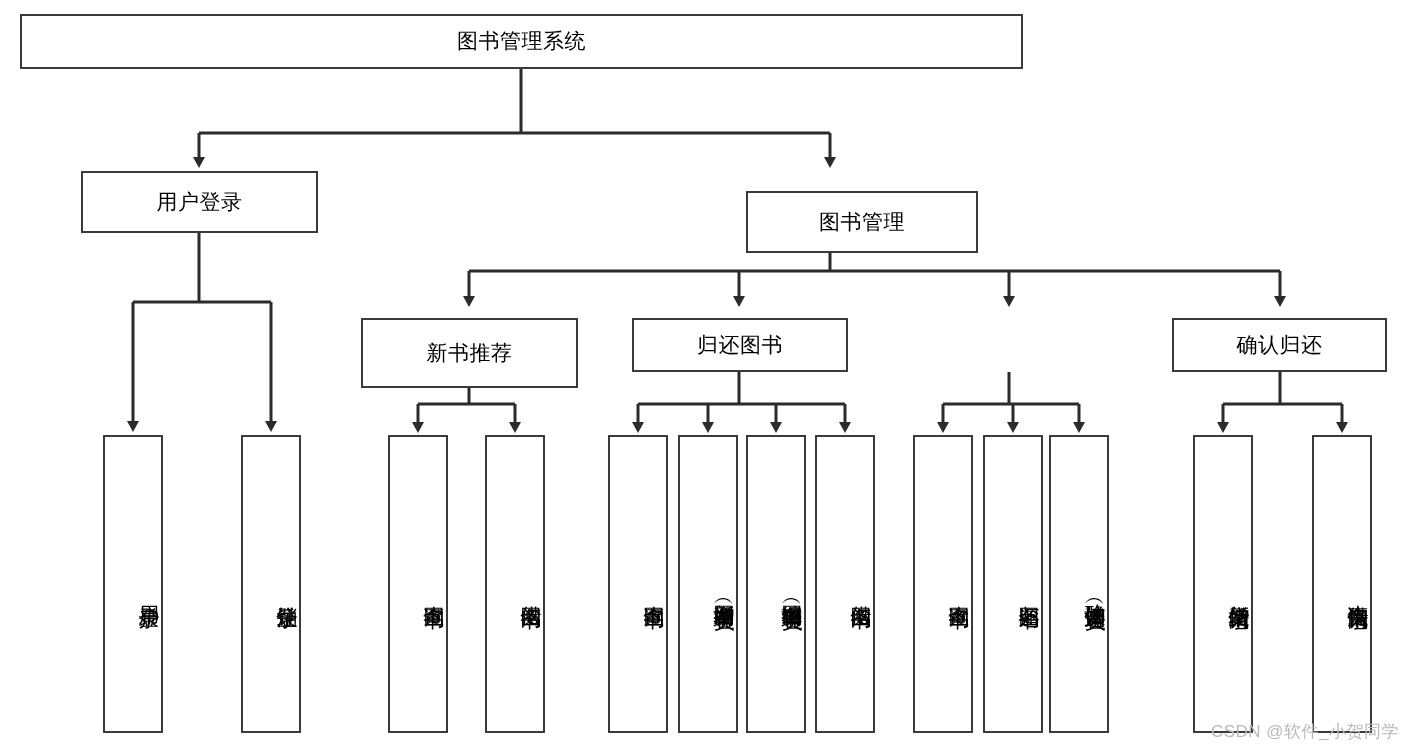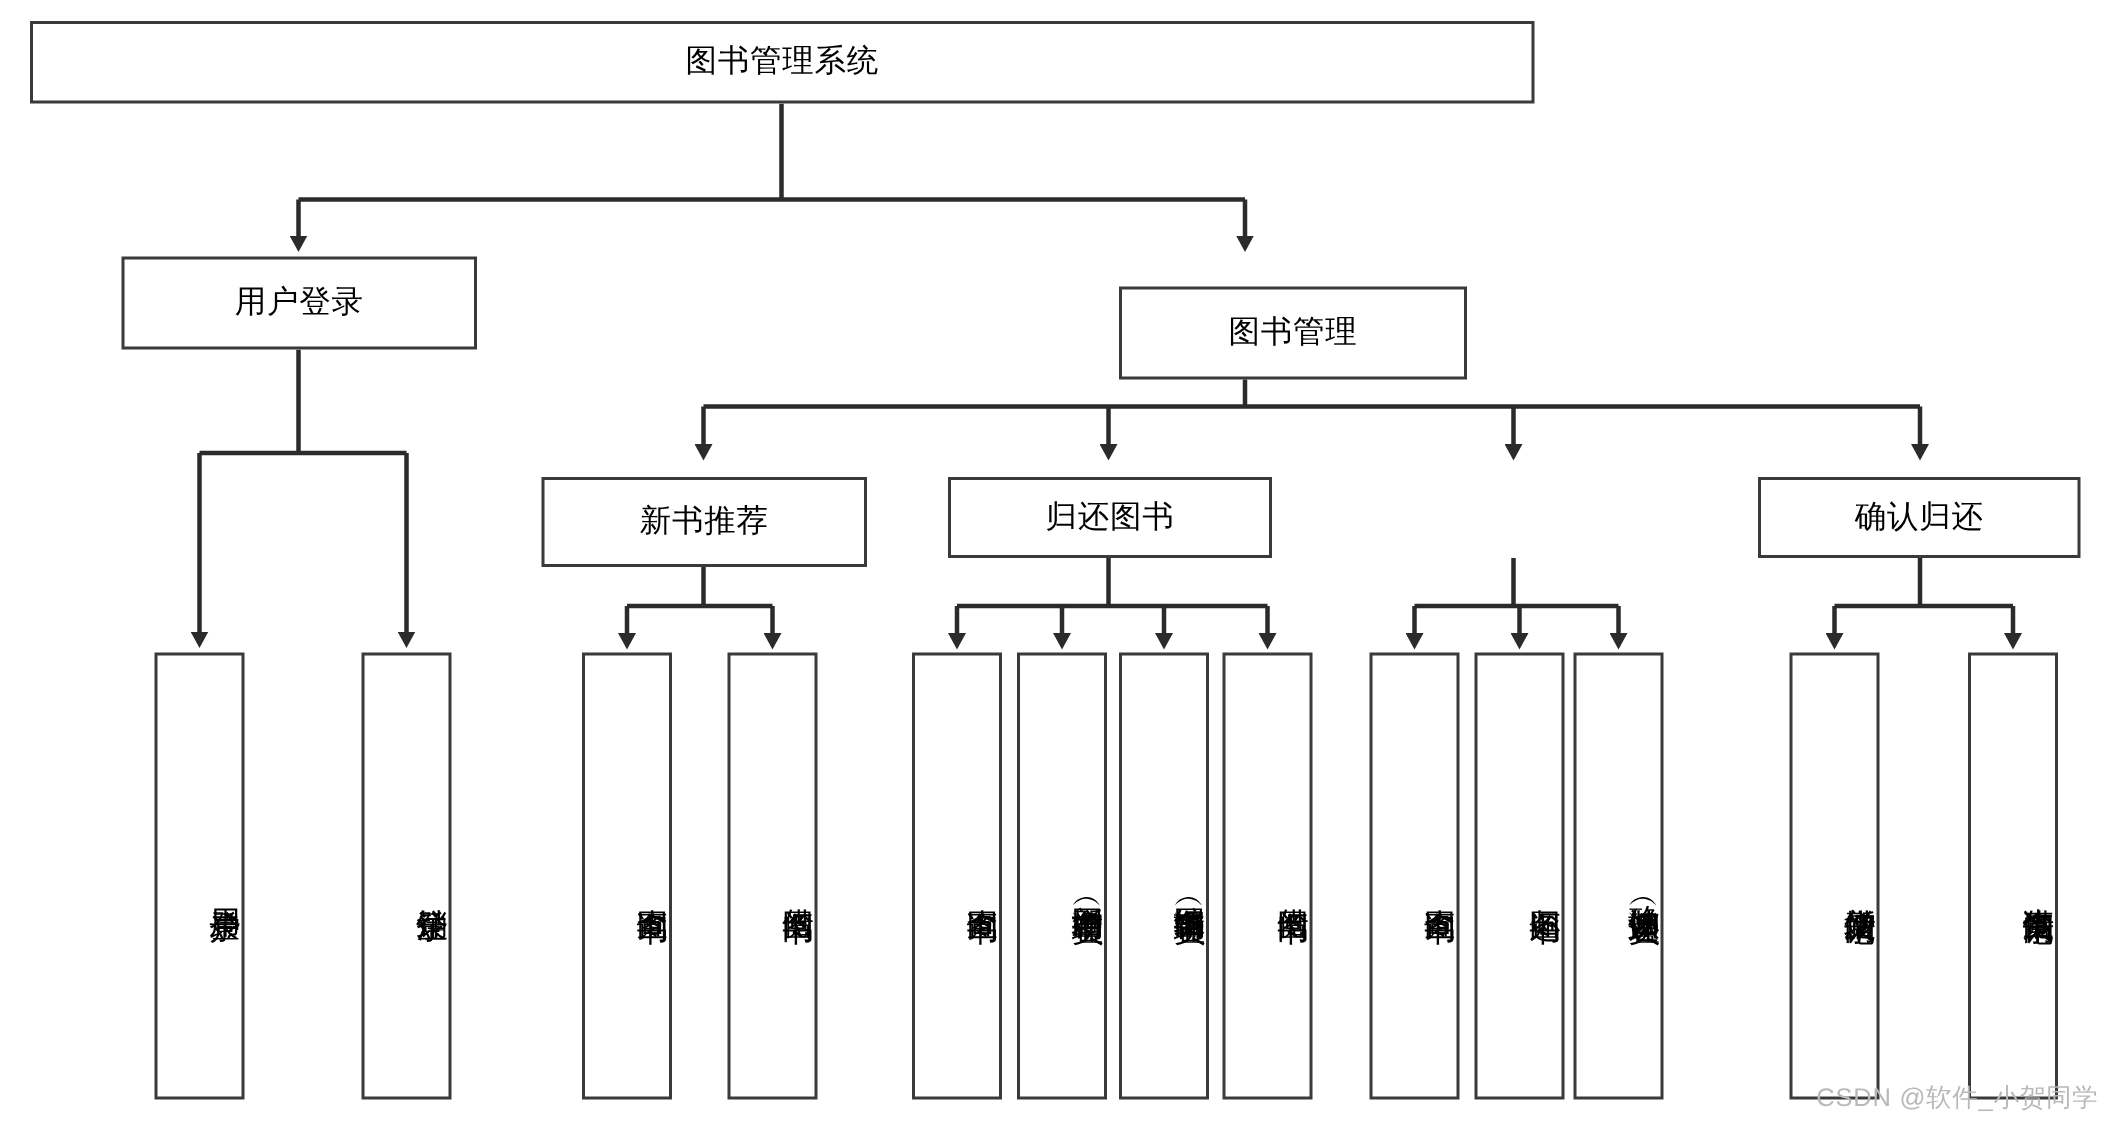--- a/index.html
+++ b/index.html
@@ -131,21 +131,21 @@
   </div>
 
   <div class="node h" style="left:81px; top:171px; width:237px; height:62px;">
     <span class="lbl">用户登录</span>
   </div>
 
   <div class="node h" style="left:746px; top:171px; width:232px; height:62px;margin-top:20px;">
     <span class="lbl">图书管理</span>
   </div>
 
-  <div class="node h" style="left:361px; top:318px; width:217px; height:60px;">
+  <div class="node h" style="left:361px; top:318px; width:217px; height:70px;">
     <span class="lbl">新书推荐</span>
   </div>
 
   <div class="node h" style="left:632px; top:318px; width:216px; height:54px;">
     <span class="lbl">归还图书</span>
   </div>
 
 
   <div class="node h" style="left:1172px; top:318px; width:215px; height:54px;">
     <span class="lbl">确认归还</span>

